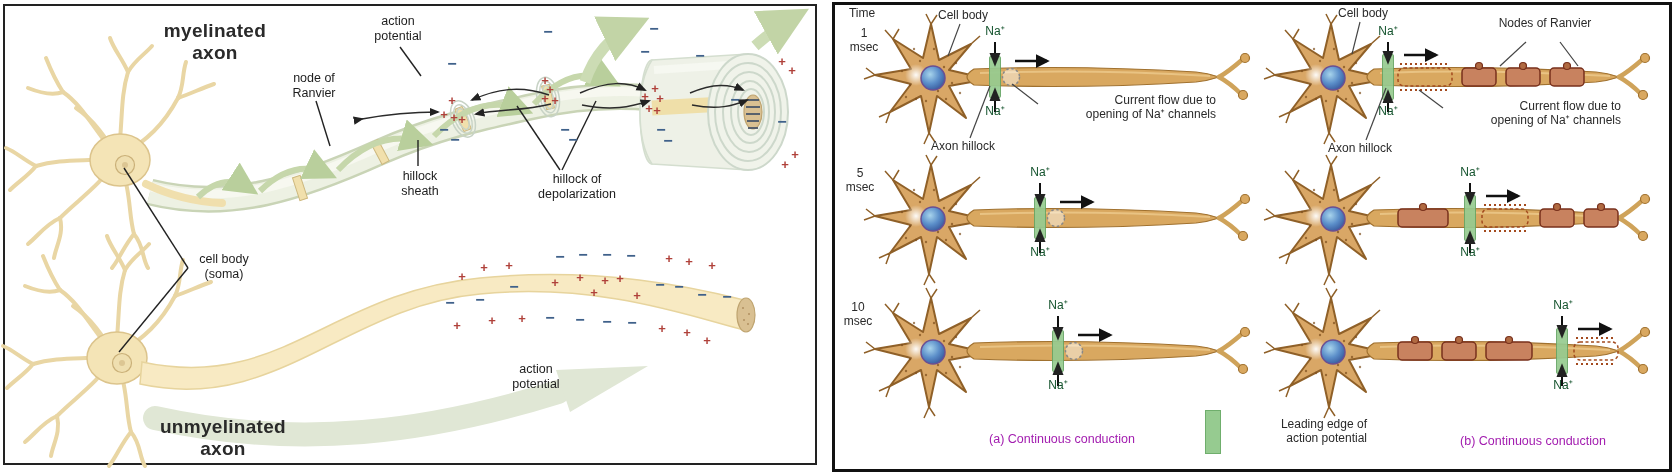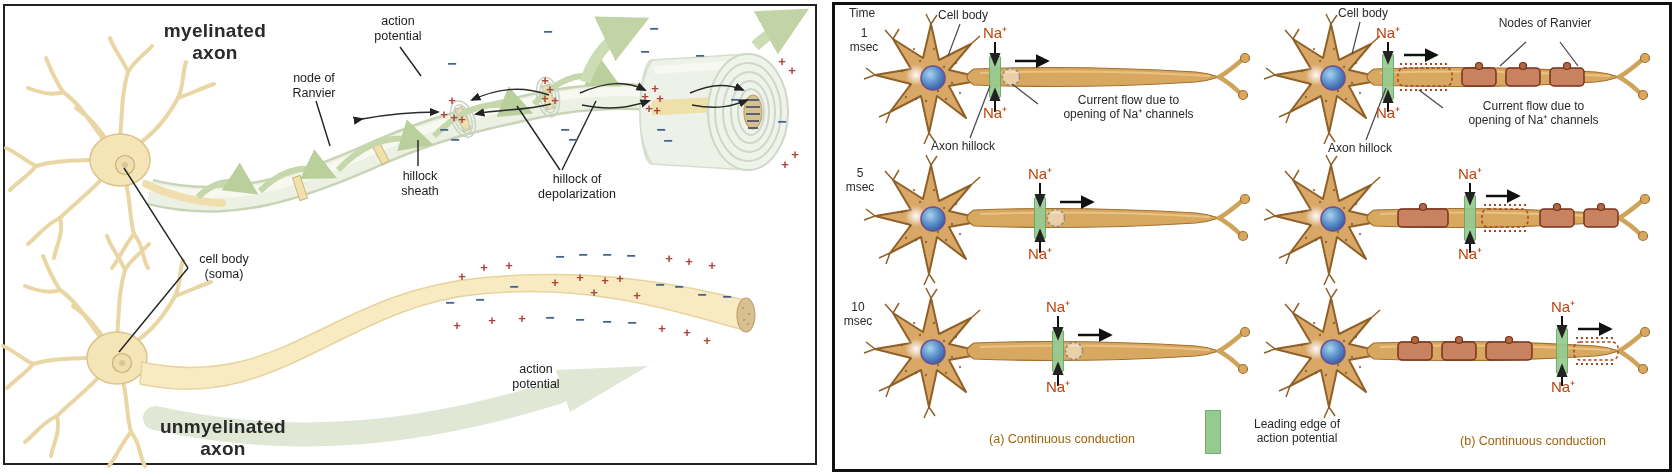--- a/index.html
+++ b/index.html
@@ -6,23 +6,23 @@
   body{width:1674px;height:476px;background:#fff;position:relative;
        font-family:"Liberation Sans",sans-serif;overflow:hidden}
   .panel{position:absolute;background:#fff;box-sizing:border-box}
   #left-panel{left:3px;top:4px;width:814px;height:461px;border:2px solid #222}
   #right-panel{left:832px;top:2px;width:840px;height:470px;border:3px solid #111}
   #artwork{position:absolute;left:0;top:0;width:1674px;height:476px;pointer-events:none}
   .lbl{position:absolute;white-space:pre-line;line-height:1.18;text-align:center;color:#1d1d1d}
   .big{font-size:19px;font-weight:600;color:#2a2a2a;letter-spacing:.3px}
   .small{font-size:12.5px}
   .rlbl{font-size:12px;color:#2a2a2a}
-  .left-align{text-align:center}
-  .caption{font-size:12.5px;color:#a16207}
-  .na{font-size:15px;color:#c2410c}
+  .left-align{text-align:right}
+  .caption{font-size:12.5px;color:#a21caf}
+  .na{font-size:12px;color:#14532d}
   #legend-swatch{position:absolute;left:1205px;top:410px;width:14px;height:42px;
                  border:1px solid #6fae6c}
   #charge-layer{position:absolute;left:3px;top:4px;width:812px;height:460px}
   .chg{position:absolute;font-weight:bold;line-height:1;transform:translate(-50%,-50%)}
   .chg.plus{color:#b0413a;font-size:13px}
   .chg.minus{color:#3f618a;font-size:16px}
 </style>
 </head>
 <body>
 

